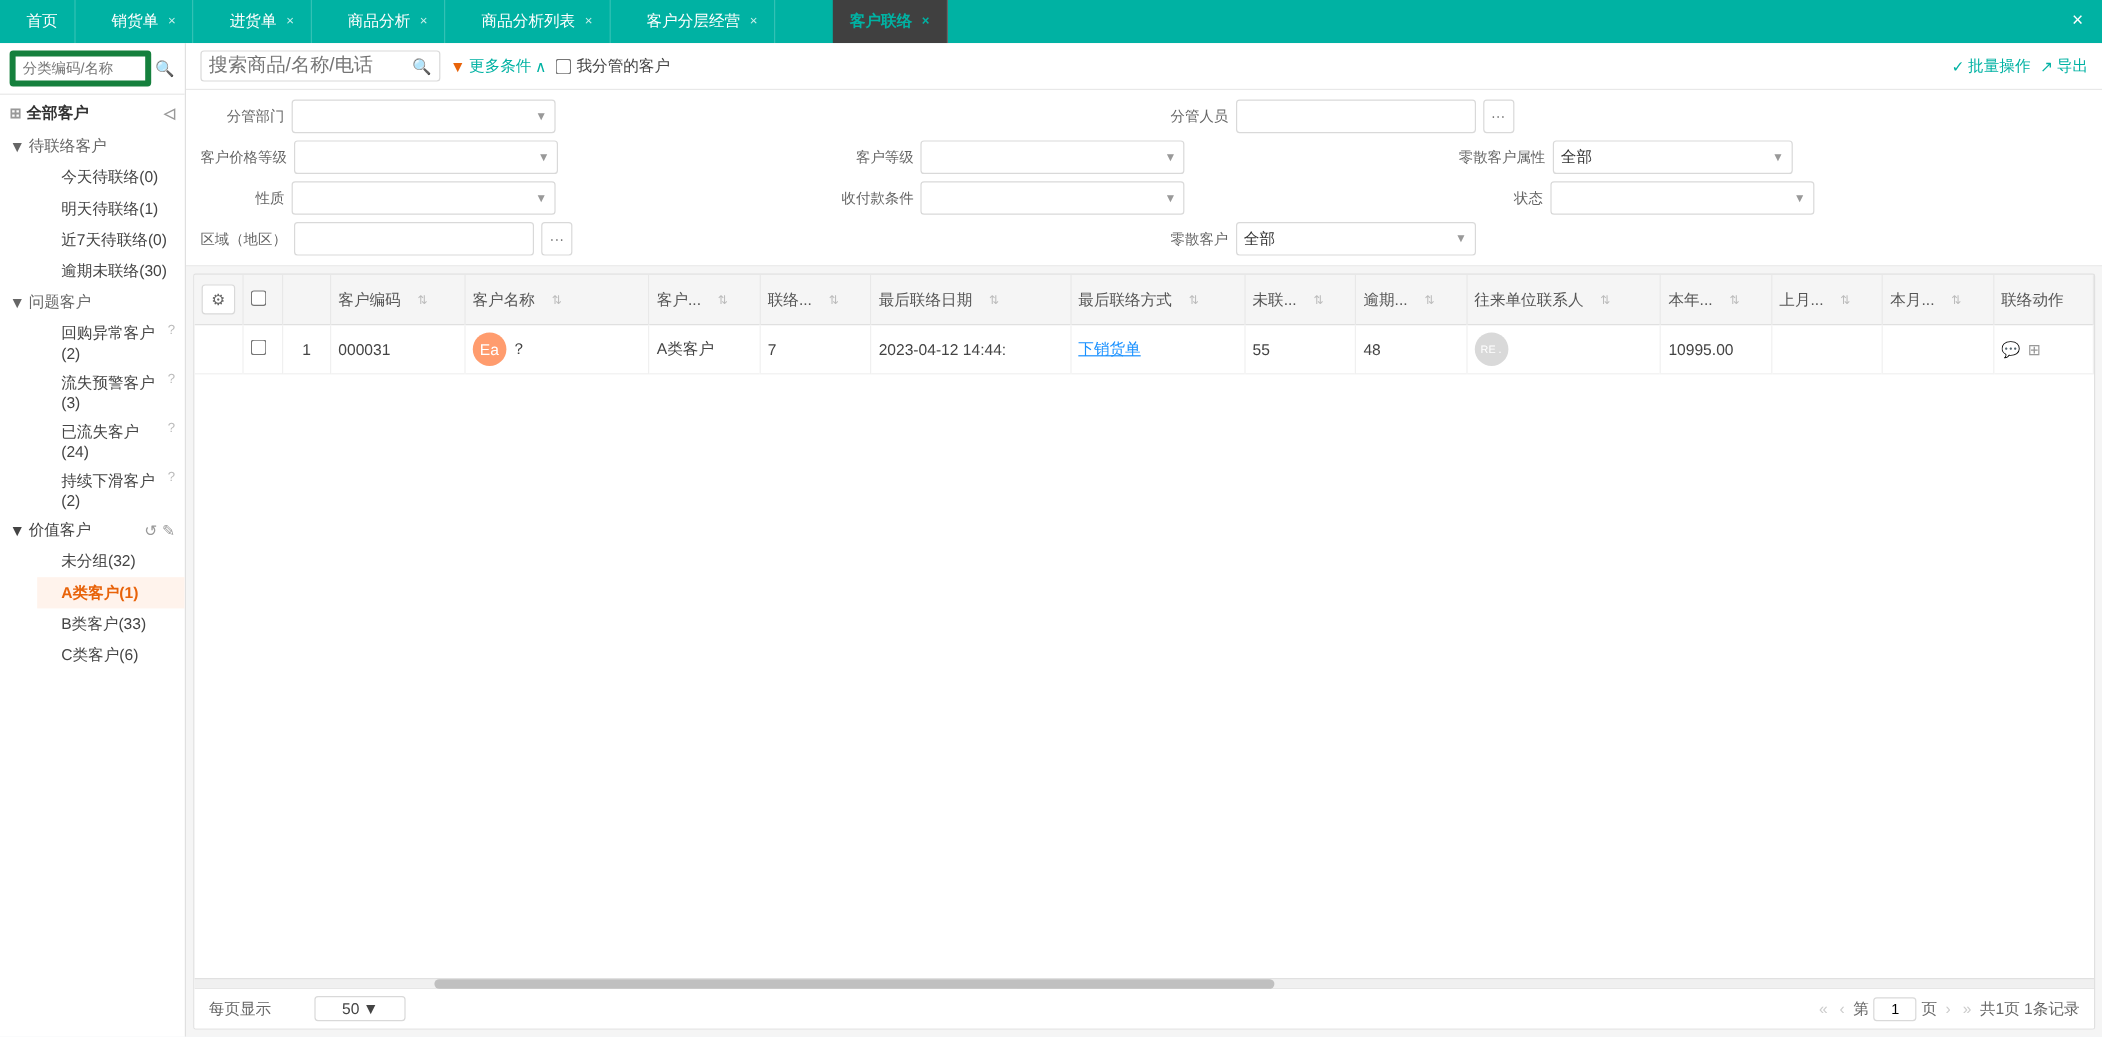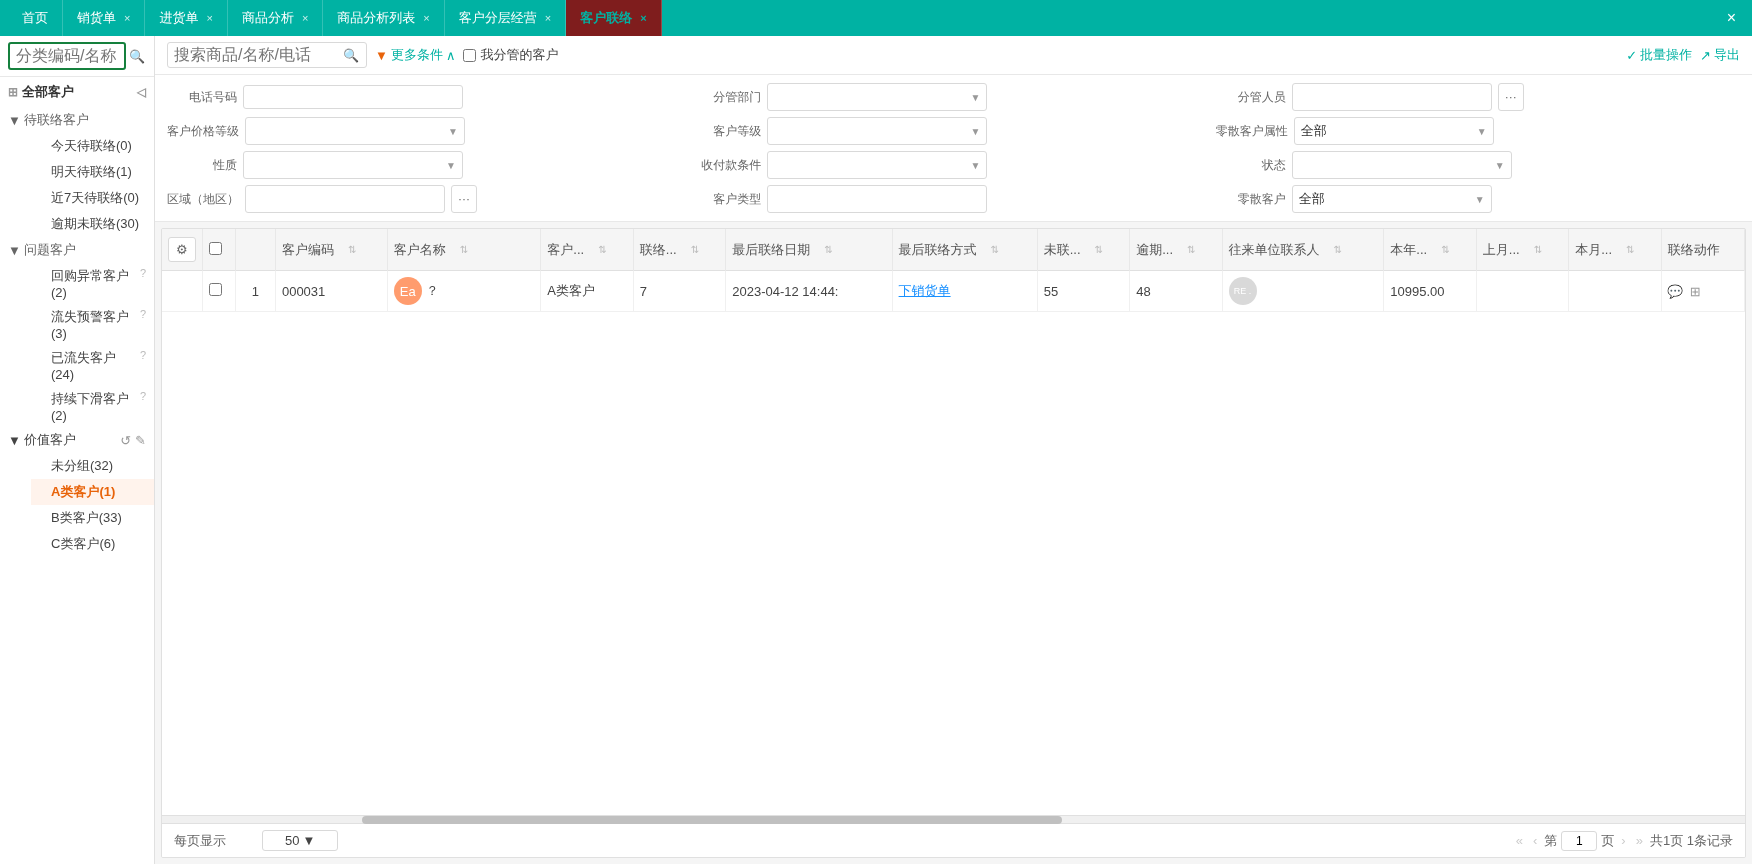--- a/index.html
+++ b/index.html
@@ -5,39 +5,40 @@
     * { box-sizing: border-box; margin: 0; padding: 0; font-family: 'Microsoft YaHei', Arial, sans-serif; font-size: 13px; }
     body { background: #f0f2f5; width: 1752px; min-height: 864px; overflow: hidden; }
 
     
     .top-nav {
       background: #00b2a3;
       height: 36px;
       display: flex;
       align-items: center;
       padding: 0 8px;
-      gap: 0;
+      gap: 16px;
     }
     .nav-tab {
       color: #fff;
       padding: 0 14px;
       height: 36px;
       display: flex;
       align-items: center;
       cursor: pointer;
       white-space: nowrap;
       font-size: 13px;
       gap: 4px;
       border-right: 1px solid rgba(255,255,255,0.2);
     }
     .nav-tab.home { border-right: 1px solid rgba(255,255,255,0.2); }
     .nav-tab.active {
-      background: #7f1d1d;
+      background: #404040;
       color: #00b2a3;
       font-weight: bold;
+      margin-left: 32px;
     }
     .nav-tab .close-x {
       font-size: 11px;
       color: rgba(255,255,255,0.8);
       margin-left: 4px;
     }
     .nav-tab.active .close-x { color: #00b2a3; }
     .nav-spacer { flex: 1; }
     .nav-close-btn {
       color: #fff;
@@ -62,24 +63,24 @@
       overflow-y: auto;
     }
     .sidebar-search {
       display: flex;
       align-items: center;
       padding: 6px 8px;
       border-bottom: 1px solid #e8e8e8;
       gap: 4px;
     }
     .sidebar-search input {
-      border: 2px solid #15803d;
+      border: 5px solid #15803d;
       border-radius: 3px;
       padding: 3px 6px;
-      font-size: 16px;
+      font-size: 12px;
       width: 100%;
       outline: none;
       color: #999;
     }
     .sidebar-search .search-icon { color: #00b2a3; cursor: pointer; font-size: 13px; }
 
     .sidebar-header {
       display: flex;
       align-items: center;
       padding: 6px 8px;
@@ -553,24 +554,20 @@
         </div>
       </div>
     </div>
 
     <div class="advanced-filter">
       <div style="display:flex; gap:0;">
         <div style="flex:1;">
 
           <div class="filter-row">
             <div class="filter-field">
-              <span class="filter-label">电话号码</span>
-              <input class="filter-input" type="text" style="max-width: 220px;">
-            </div>
-            <div class="filter-field">
               <span class="filter-label">分管部门</span>
               <div class="filter-select" style="max-width:220px;">
                 <span></span>
                 <span class="chevron">▼</span>
               </div>
             </div>
             <div class="filter-field">
               <span class="filter-label">分管人员</span>
               <div class="filter-select" style="max-width:200px;">
                 <span></span>
@@ -627,26 +624,20 @@
             </div>
           </div>
 
           <div class="filter-row">
             <div class="filter-field">
               <span class="filter-label">区域（地区）</span>
               <div class="filter-select" style="max-width:200px;">
                 <span></span>
               </div>
               <div class="filter-more-btn">···</div>
-            </div>
-            <div class="filter-field">
-              <span class="filter-label">客户类型</span>
-              <div class="filter-select" style="max-width:220px;">
-                <span></span>
-              </div>
             </div>
             <div class="filter-field">
               <span class="filter-label">零散客户</span>
               <div class="filter-select" style="max-width:200px;">
                 <span>全部</span>
                 <span class="chevron">▼</span>
               </div>
             </div>
           </div>
         </div>

